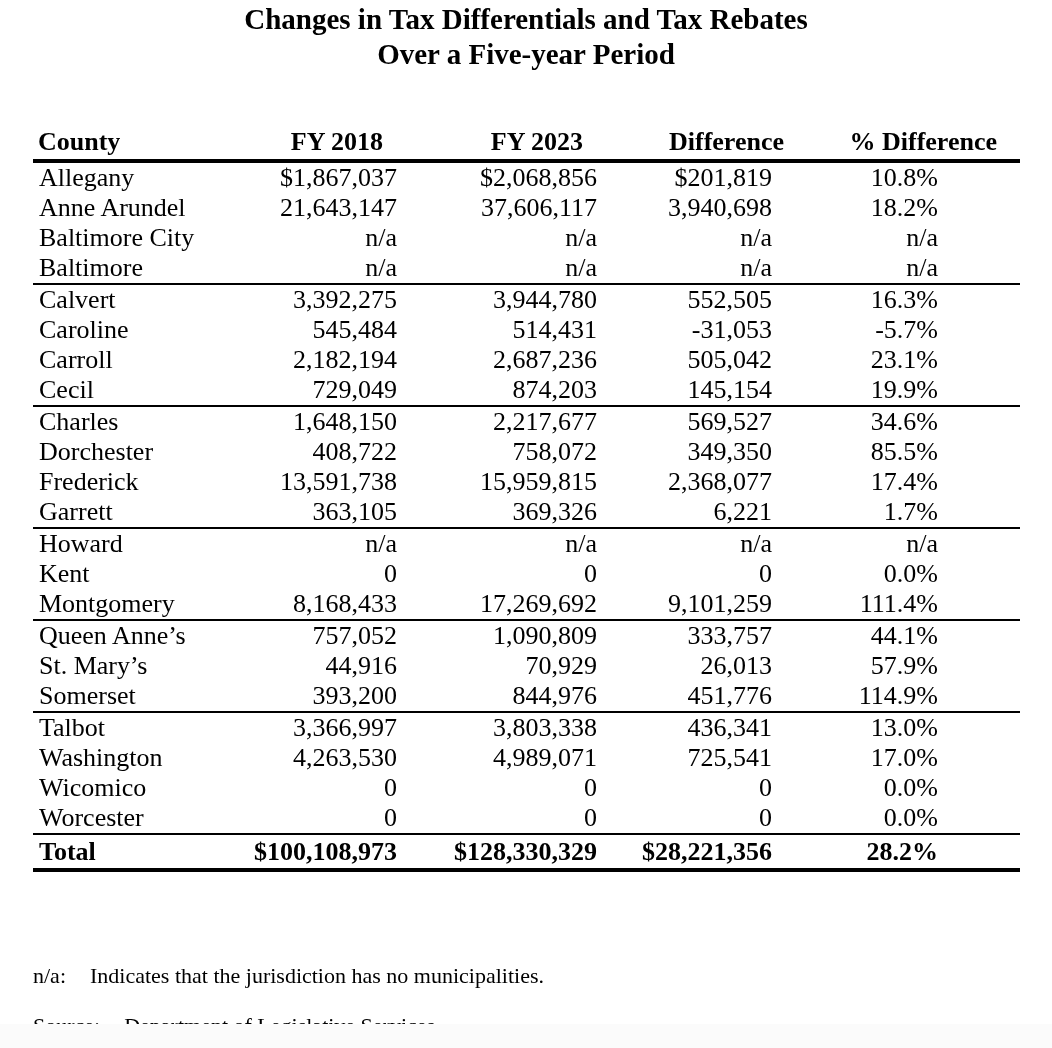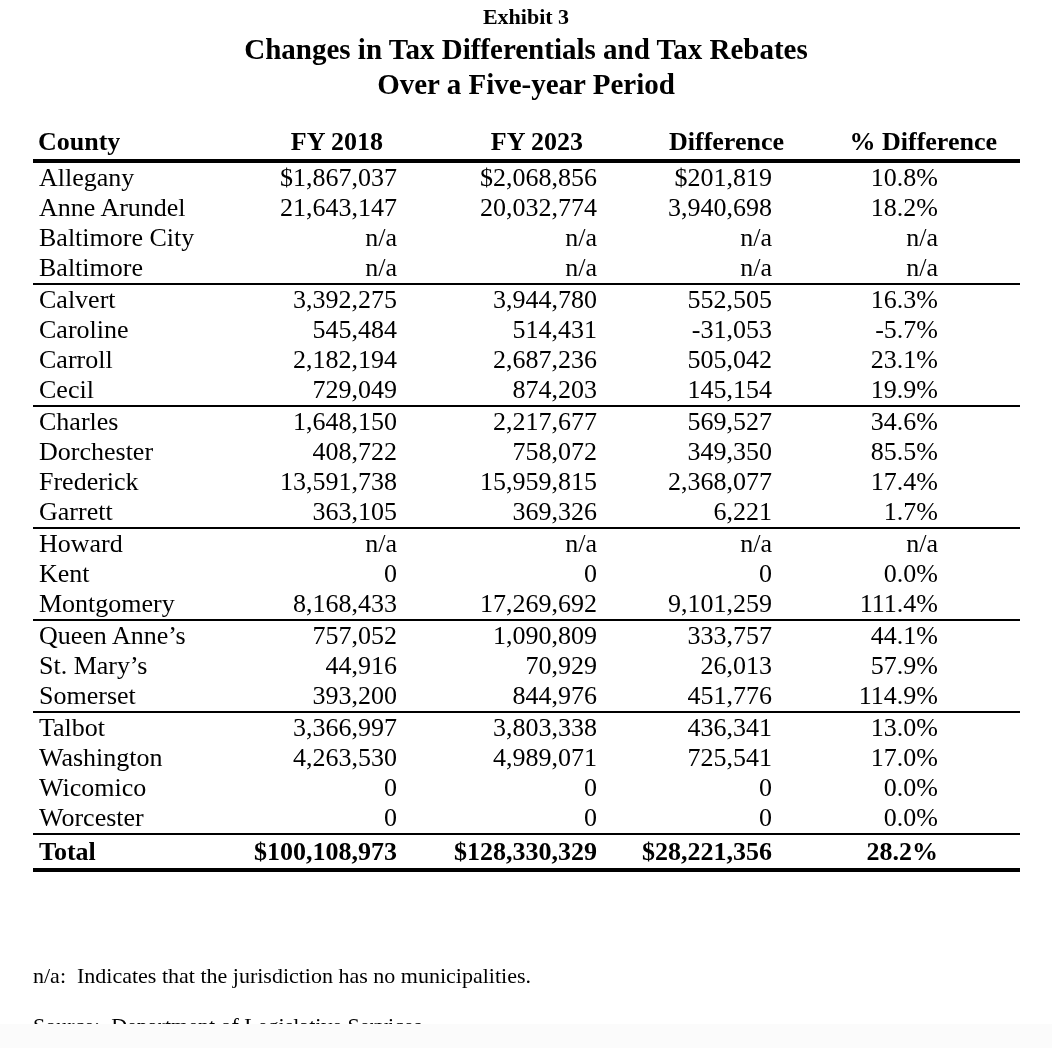--- a/index.html
+++ b/index.html
@@ -74,37 +74,36 @@
   tbody.total-body td { font-weight: bold; height: 33px; line-height: 33px; }
   .note {
     position: absolute;
     left: 33px;
     font-size: 22px;
     line-height: 26px;
     white-space: nowrap;
   }
   .note-na     { top: 963px; }
   .note-source { top: 1013px; }
-  .note-label { margin-right: 11px; }
+  .note-label { margin-right: 24px; }
   .bottom-strip {
     position: absolute;
     left: 0;
     bottom: 0;
     width: 1052px;
     height: 24px;
     background: #fbfbfb;
   }
 </style>
 </head>
 <body>
 
 <div class="page">
 
   <div class="titles">
-    <div class="exhibit-label">Exhibit 3</div>
     <div class="title-line">Changes in Tax Differentials and Tax Rebates</div>
     <div class="title-line">Over a Five-year Period</div>
   </div>
 
   <table class="data-table" id="tax-table">
     <colgroup>
       <col class="c-county">
       <col class="c-fy2018">
       <col class="c-fy2023">
       <col class="c-diff">
@@ -123,21 +122,21 @@
         <tr>
           <td class="county">Allegany</td>
           <td class="fy2018">$1,867,037</td>
           <td class="fy2023">$2,068,856</td>
           <td class="diff">$201,819</td>
           <td class="pct">10.8%</td>
         </tr>
         <tr>
           <td class="county">Anne Arundel</td>
           <td class="fy2018">21,643,147</td>
-          <td class="fy2023">20,032,774</td>
+          <td class="fy2023">37,606,117</td>
           <td class="diff">3,940,698</td>
           <td class="pct">18.2%</td>
         </tr>
         <tr>
           <td class="county">Baltimore City</td>
           <td class="fy2018">n/a</td>
           <td class="fy2023">n/a</td>
           <td class="diff">n/a</td>
           <td class="pct">n/a</td>
         </tr>

